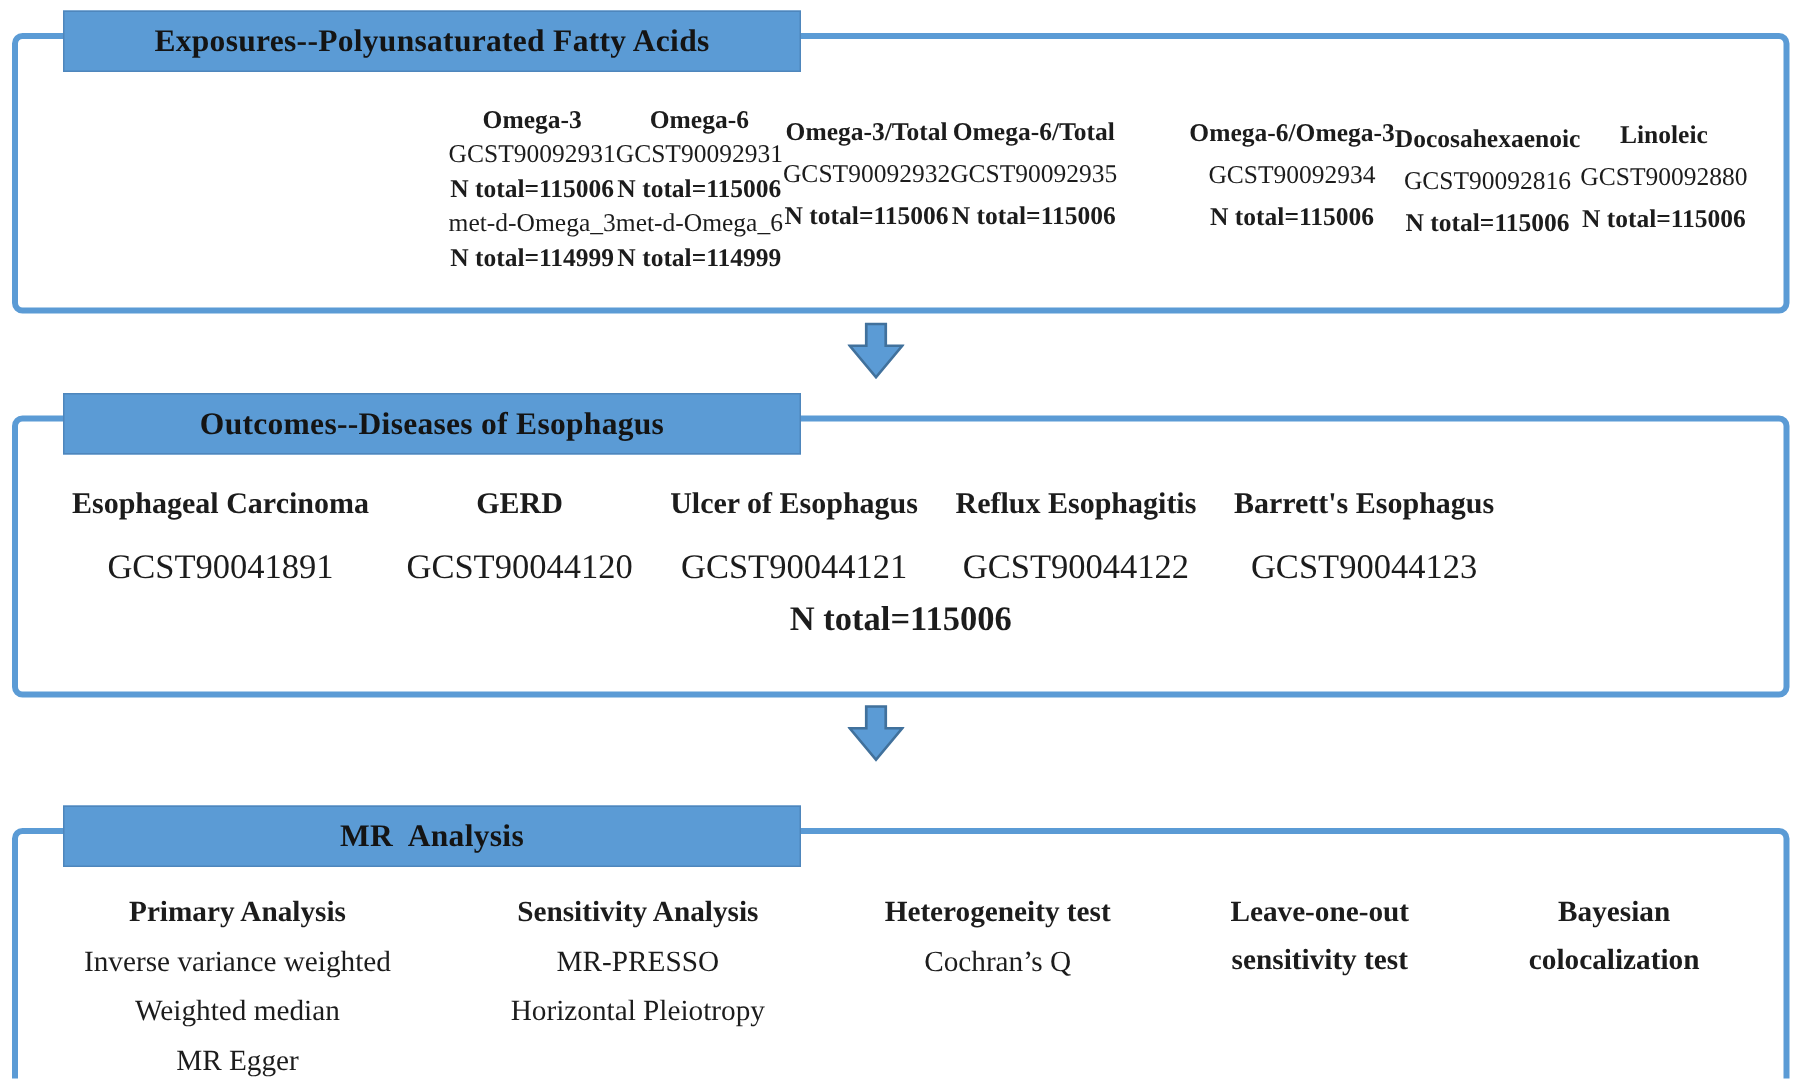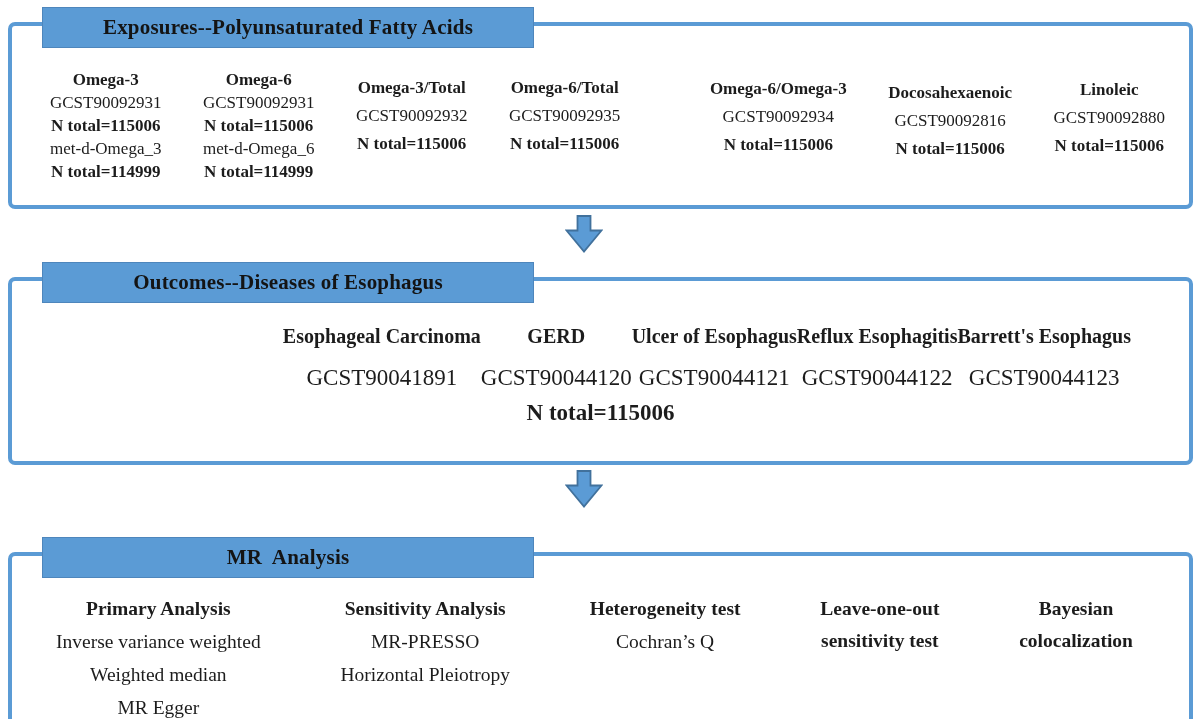--- a/index.html
+++ b/index.html
@@ -31,31 +31,31 @@
     color:#141414; white-space:pre;
   }
 
   
   .arrow { position:absolute; left:565px; width:38px; height:40px; }
   .arrow1 { top:214px; }
   .arrow2 { top:469px; }
   .arrow path { fill:var(--arrow_fill,#5b9bd5); stroke:var(--arrow_stroke,#41719c); stroke-width:1.8px; }
 
   
-  .cols1 { display:flex; justify-content:space-between; padding:42px 24px 0 38px; }
+  .cols1 { display:flex; justify-content:flex-end; padding:42px 24px 0 38px; }
   .ecol  { text-align:center; font-size:17px; line-height:23px; white-space:nowrap; }
   .ecol.short { line-height:28px; }
   .ecol.c2, .ecol.c3 { margin-top:6px; }
   .ecol.c4 { margin-top:7px;margin-left:48px; }
   .ecol.c5 { margin-top:11px; }
   .ecol.c6 { margin-top:8px; }
   .b { font-weight:bold; }
 
   
-  .cols2 { display:flex; justify-content:flex-end; padding:44px 58px 0 36px; }
+  .cols2 { display:flex; justify-content:flex-start; padding:44px 58px 0 36px;gap:25px; }
   .ocol  { text-align:center; white-space:nowrap; }
   .oname { font-size:20px; font-weight:bold; }
   .oid   { font-size:23px; margin-top:17px; }
   .ntotal{ text-align:center; font-size:23px; font-weight:bold; margin-top:9px; }
 
   
   .cols3 { display:flex; justify-content:space-between; padding:36px 56px 0 44px; }
   .mcol  { text-align:center; font-size:19.5px; line-height:33px; white-space:nowrap; }
   .mhdr  { font-weight:bold; }
   .mhdr2 { font-weight:bold; line-height:30px; margin-top:2px; }

